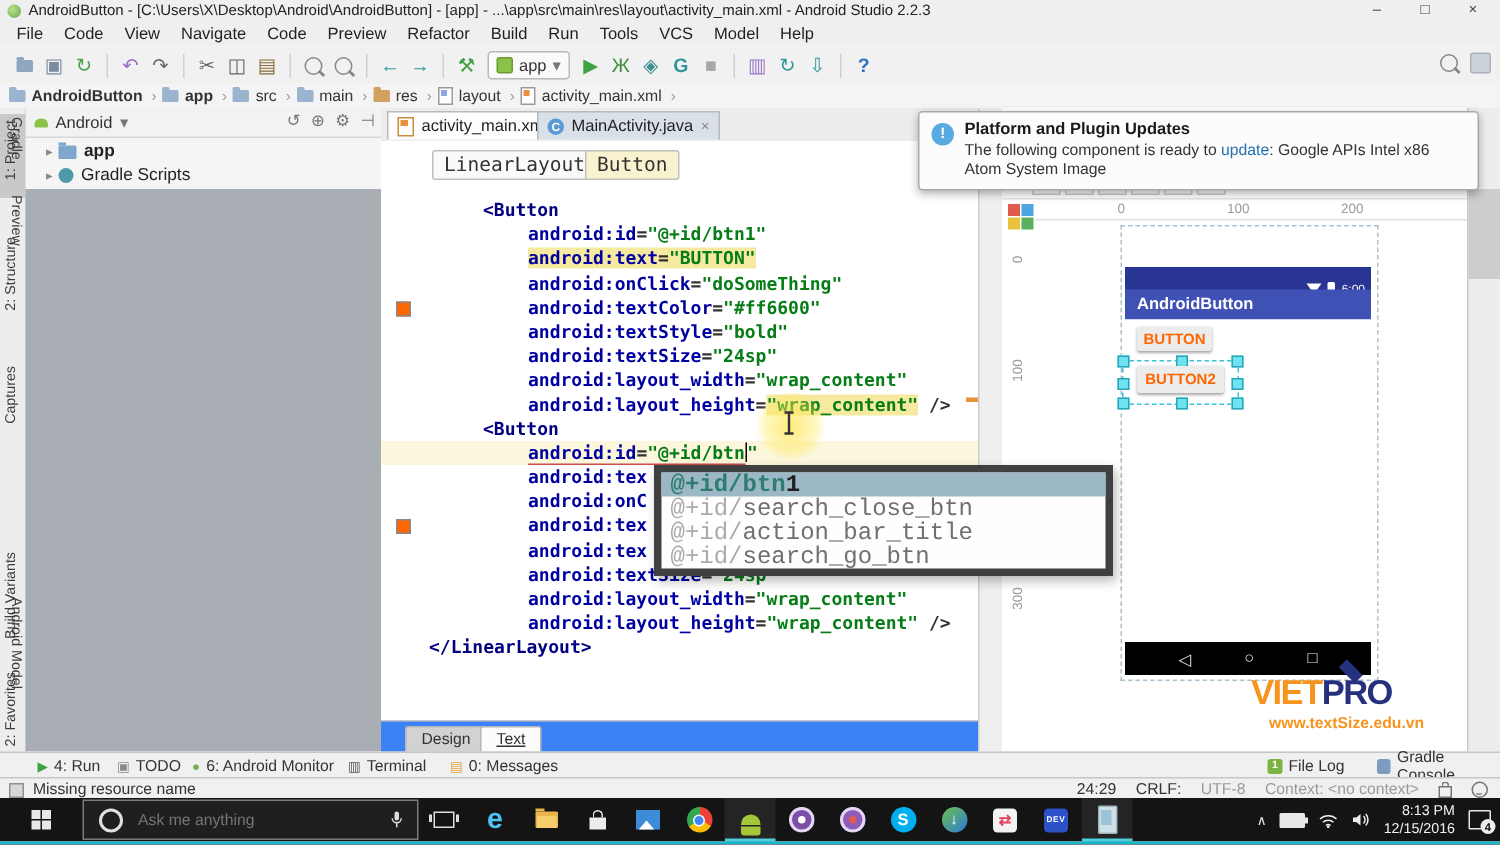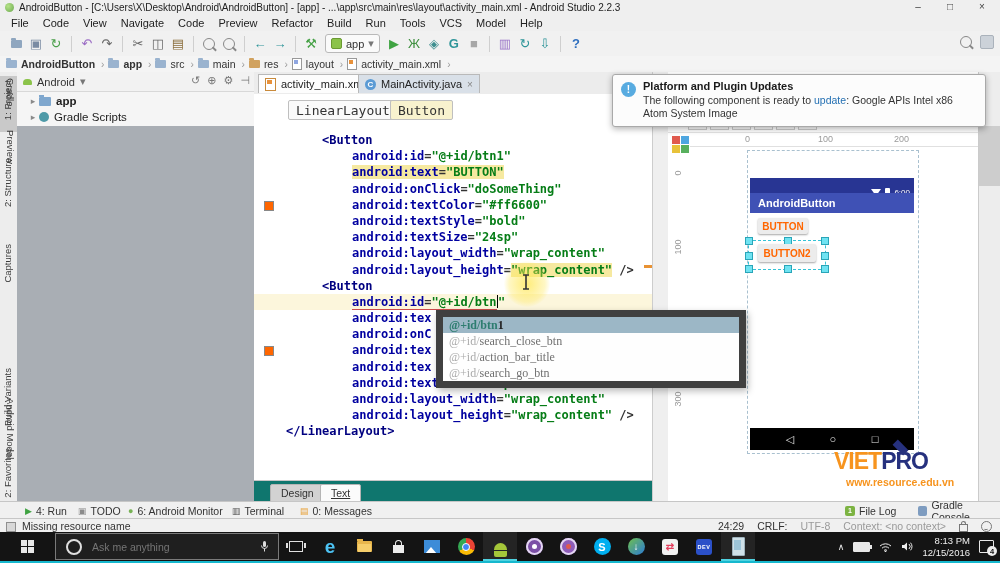--- a/index.html
+++ b/index.html
@@ -86,21 +86,21 @@
   .at{color:#0000A0;font-weight:700;}
   .vl{color:#067D17;font-weight:700;}
   .pl{color:#333;}
   .hv{color:#067D17;font-weight:700;background:#F6E9A0;}
   .atu{color:#0000A0;font-weight:700;border-bottom:1px solid #CC4B4B;}
   .plu{color:#333;border-bottom:1px solid #CC4B4B;}
   .vlu{color:#067D17;font-weight:700;border-bottom:1px solid #CC4B4B;}
   .caret{display:inline-block;width:1.5px;height:13px;background:#000;vertical-align:-2px;}
   .stripemark{left:644px;top:265px;width:9px;height:3px;background:#E89234;}
   
-  .dtabs{left:254px;top:480px;width:398px;height:21px;background:#0f766e;border-top:1px solid #C6C6C6;}
+  .dtabs{left:254px;top:480px;width:398px;height:21px;background:#3b82f6;border-top:1px solid #C6C6C6;}
   .dtab{position:absolute;top:3px;height:16px;border:1px solid #B5B5B5;font-size:10.5px;color:#333;
         display:flex;align-items:center;padding:0 10px;border-radius:2px 2px 0 0;}
   .dtab.ina{background:#D2D2D2;}
   .dtab.act{background:#FBFBFB;}
   
   .divider{left:652px;top:72px;width:16px;height:429px;background:#EFEFEF;border-left:1px solid #CDCDCD;border-right:1px solid #CDCDCD;
            font-size:9px;color:#888;text-align:center;}
   
   .preview{left:668px;top:72px;width:310px;height:429px;background:#FFFFFF;}
   .pvtb{position:absolute;left:0;top:38px;width:310px;height:22px;border-bottom:1px solid #E3E3E3;display:flex;align-items:center;}
@@ -198,22 +198,22 @@
   .phone::after{content:"";position:absolute;left:1px;top:2px;width:7px;height:10px;background:#9CC4D8;}
   .tray{position:absolute;right:0;top:532px;height:29px;display:flex;align-items:center;gap:9px;padding-right:6px;}
   .chev{color:#E8E8E8;font-size:9px;}
   .battery{width:15px;height:8px;border:1px solid #E8E8E8;border-radius:1px;position:relative;background:#E8E8E8;}
   .battery::after{content:"";position:absolute;right:-3px;top:2px;width:2px;height:4px;background:#E8E8E8;}
   .clockblk{text-align:right;color:#F0F0F0;font-size:9.5px;line-height:12px;}
   .notifico{width:13px;height:11px;border:1px solid #E8E8E8;border-radius:1px;position:relative;}
   .nbadge{position:absolute;right:-4px;bottom:-4px;width:10px;height:10px;border-radius:50%;background:#ECECEC;
           color:#111;font-size:7.5px;display:flex;align-items:center;justify-content:center;font-weight:bold;}
   
-  .comp{left:436px;top:310px;width:296px;background:#FEFEFE;border:7px solid #404040;box-shadow:2px 3px 7px rgba(0,0,0,.28);
-        font-family:Liberation Serif, serif;font-size:12px;z-index:60;}
+  .comp{left:436px;top:310px;width:296px;background:#FEFEFE;border:5px solid #404040;box-shadow:2px 3px 7px rgba(0,0,0,.28);
+        font-family:Liberation Mono, monospace;font-size:16px;z-index:60;}
   .crow{height:16px;line-height:16px;padding:0 6px;white-space:pre;}
   .crow.sel{background:#9CB7C6;}
   .crow .pre{color:#ABABAB;}
   .crow .nm{color:#707070;}
   .crow.sel .pre{color:#2E7D70;font-weight:bold;}
   .crow.sel .nm{color:#1F1F1F;font-weight:bold;}
   
   .notif{left:612px;top:74px;width:374px;background:#FCFCFC;border:1px solid #A9A9A9;border-radius:3px;
          box-shadow:0 2px 6px rgba(0,0,0,.3);padding:5px 8px 6px 30px;box-sizing:border-box;z-index:65;
          font-size:10.5px;line-height:13px;color:#333;}
@@ -486,21 +486,21 @@
     <div class="abtn" style="left:90px;top:172px;width:58px;height:18px;">BUTTON2</div>
     <div class="dnav">
       <span>◁</span>
       <span>○</span>
       <span>□</span>
     </div>
     <span class="cap"></span>
     <div class="wm">
       <span class="o">VIET</span><span class="b">PRO</span>
     </div>
-    <div class="wmurl">www.resource.edu.vn</div>
+    <div class="wmurl">www.textSize.edu.vn</div>
   </div>
 
   <div class="ab rstrip">
     <div class="vtract" style="top:54px;height:60px;"></div>
   </div>
   <span class="vtr" style="top:78px;">Gradle</span>
   <span class="vtr" style="top:130px;">Preview</span>
   <span class="vtr" style="top:398px;">Android Model</span>
 
   <div class="ab twbar">

